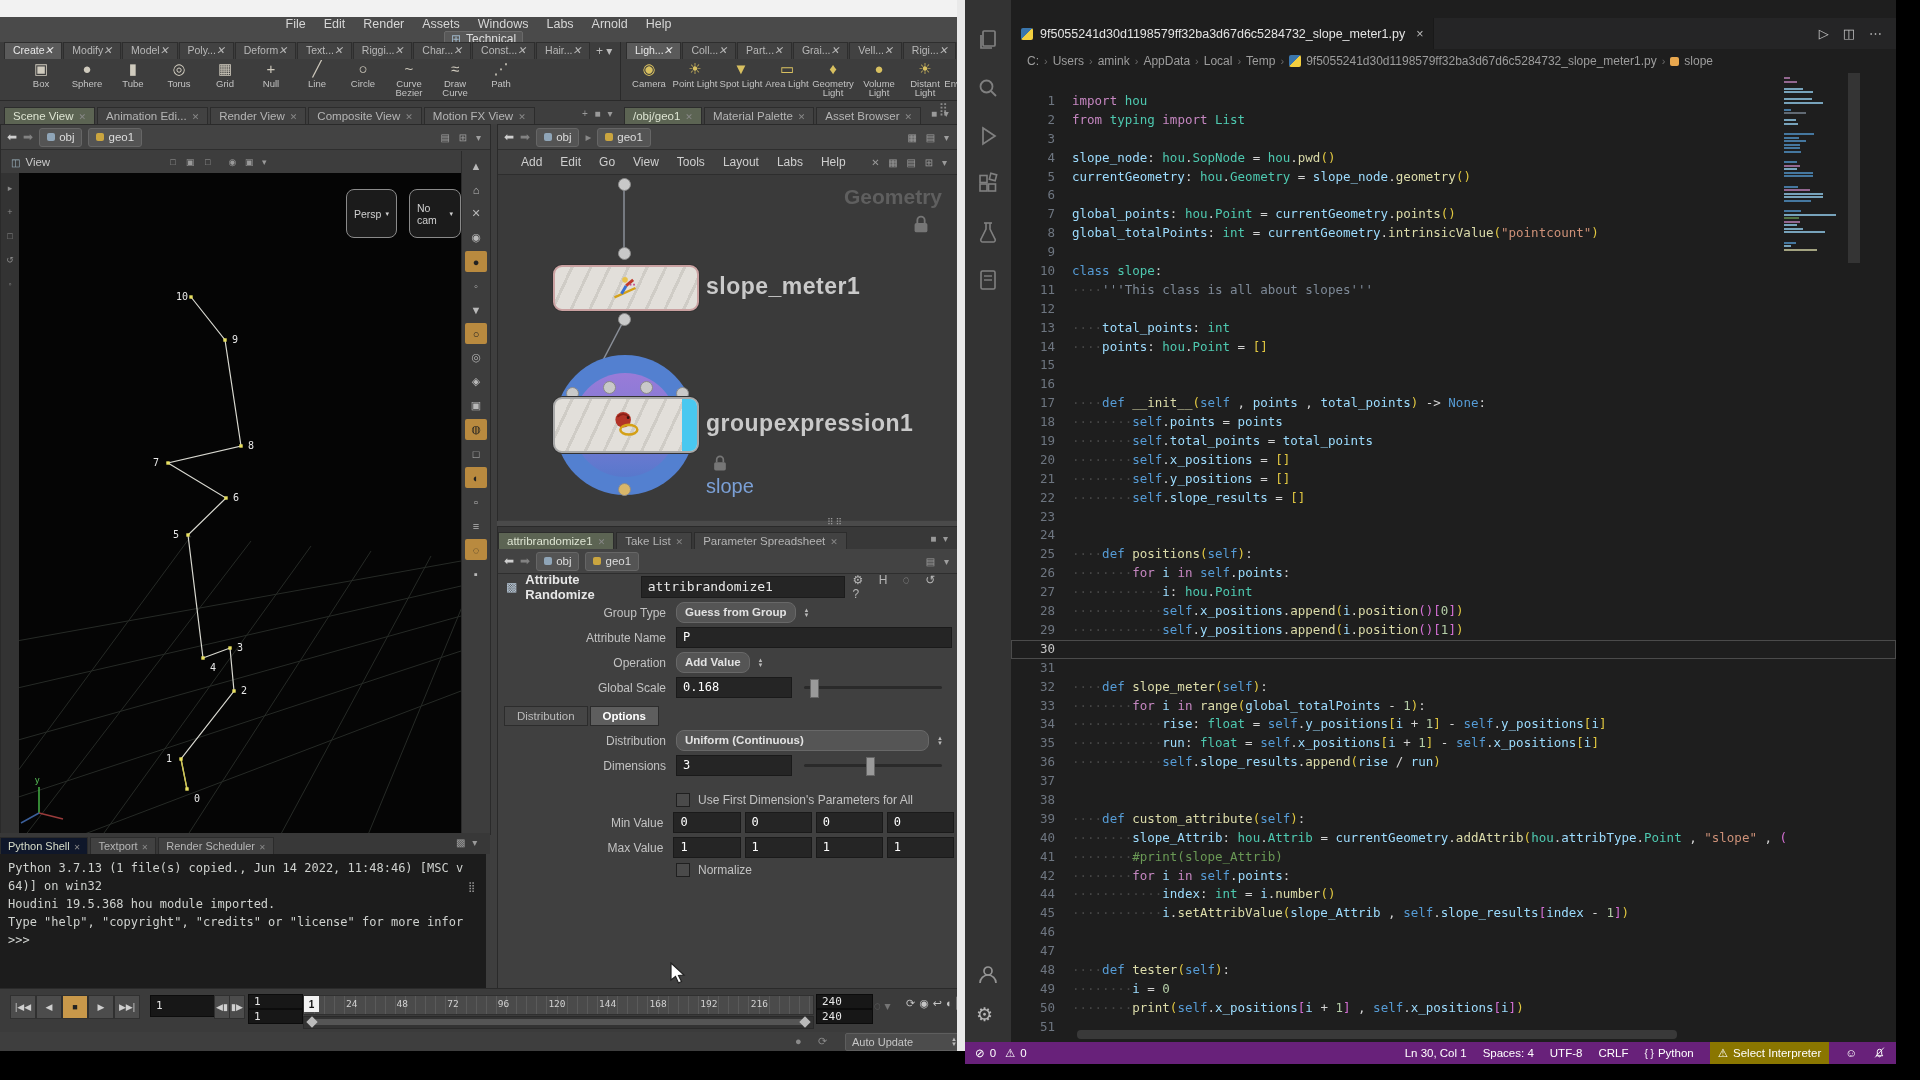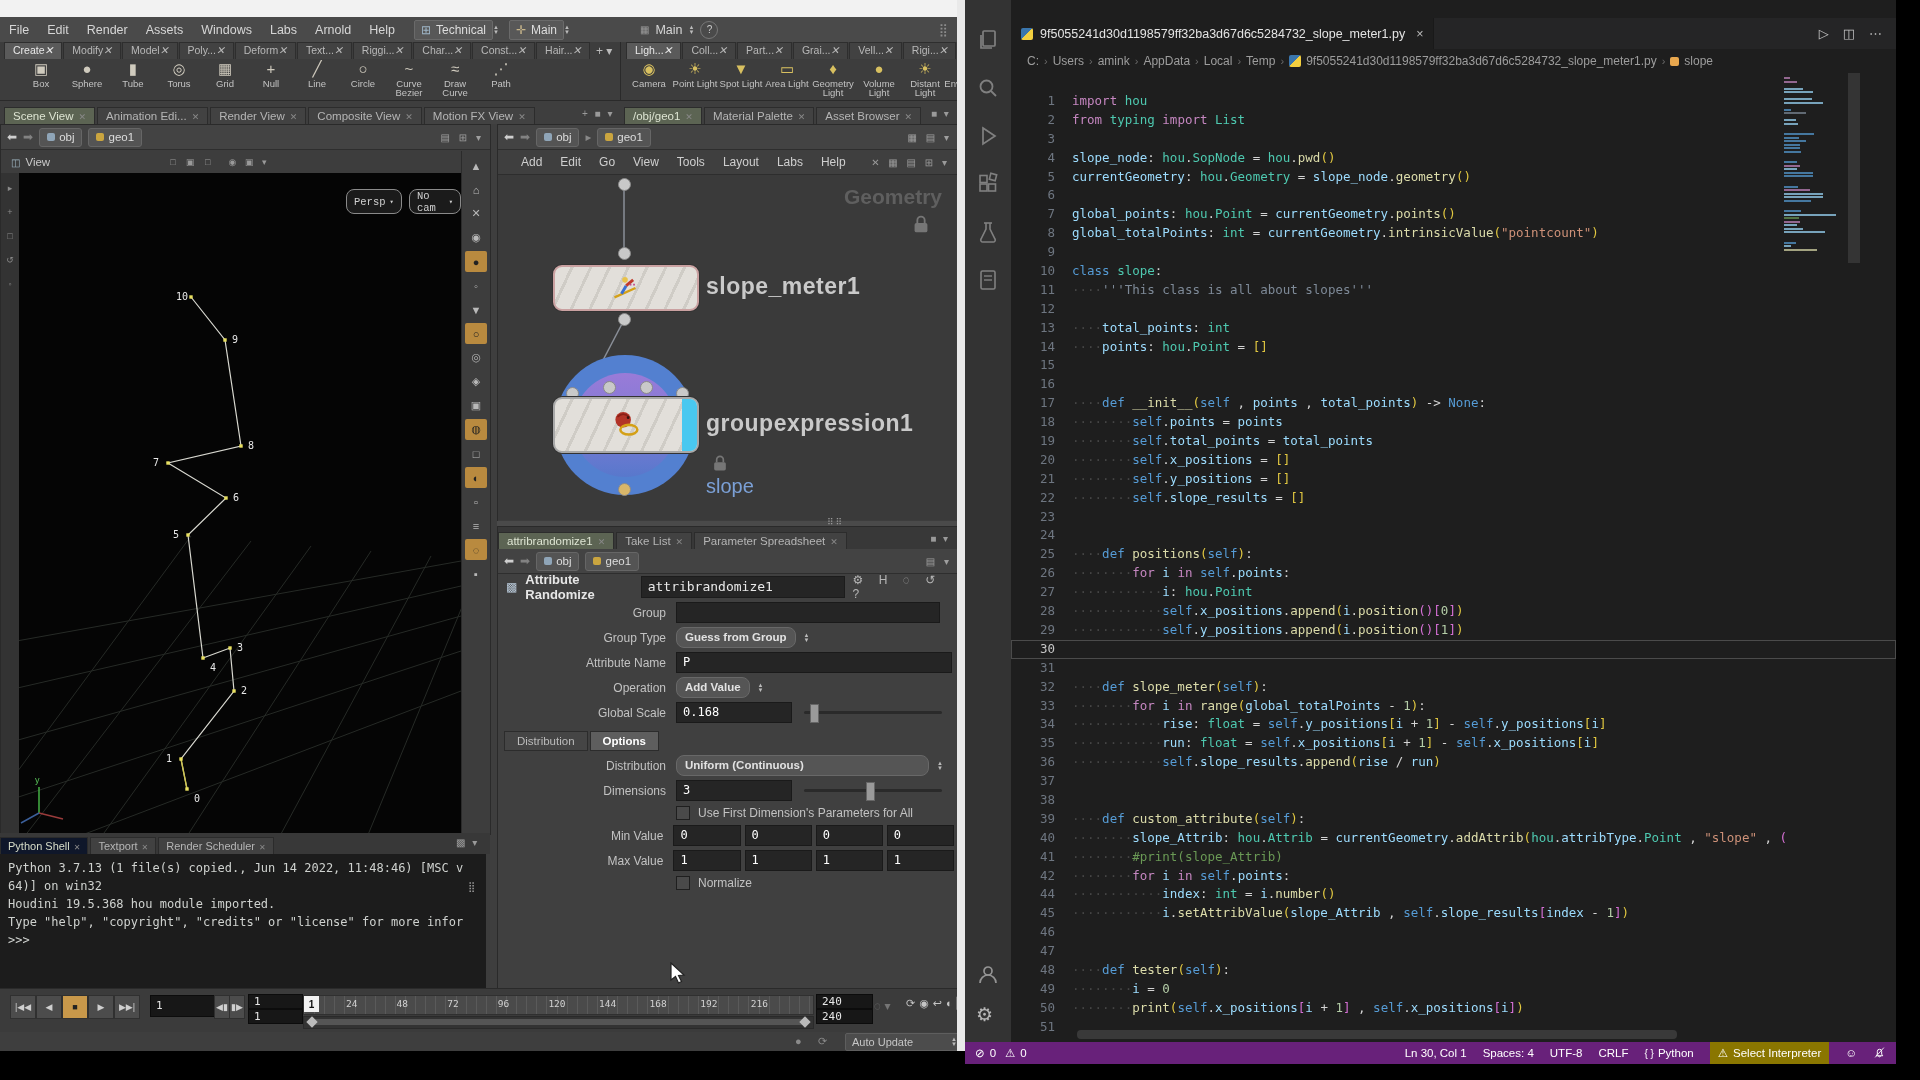--- a/index.html
+++ b/index.html
@@ -3,21 +3,21 @@
 <meta charset="utf-8">
 <style>
   html,body{margin:0;padding:0;background:#000;}
   #root{position:relative;width:1920px;height:1080px;overflow:hidden;background:#000;
         font-family:"Liberation Sans",sans-serif;-webkit-font-smoothing:antialiased;}
   .abs{position:absolute;}
   
   #hwin{position:absolute;left:0;top:0;width:957px;height:1051px;background:#3e3e3e;}
   #h-titlebar{position:absolute;left:0;top:0;width:957px;height:17px;background:#f2f2f2;}
   #h-menubar{position:absolute;left:0;top:17px;width:957px;height:25px;background:#4a4a4a;border-bottom:6px solid #86efac;
-             display:flex;align-items:center;color:#d6d6d6;font-size:12.5px;}
+             display:flex;align-items:center;color:#d6d6d6;font-size:12.5px;flex-direction:column;}
   #h-menubar [data-list] span{padding:0 9px;cursor:default;}
   .hcombo{display:inline-flex;align-items:center;background:#585858;border:1px solid #6a6a6a;border-radius:2px;
           height:18px;padding:0 6px;margin-left:10px;color:#ddd;font-size:12px;gap:5px;}
   .spin{display:inline-block;font-size:6px;line-height:5px;color:#bbb;white-space:pre;text-align:center;}
   #h-shelf{position:absolute;left:0;top:42px;width:957px;height:58px;background:#3d3d3d;border-bottom:1px solid #2a2a2a;}
   .shelf-tabs{position:absolute;top:0;height:17px;display:flex;font-size:10.5px;color:#b8b8b8;}
   .shelf-tabs span{background:#424242;border:1px solid #2e2e2e;border-bottom:none;padding:1px 8px 0 8px;margin-right:1px;white-space:nowrap;}
   .shelf-tabs span.sel{background:#5a5a5a;color:#e8e8e8;}
   .shelf-tools{position:absolute;top:18px;height:40px;display:flex;align-items:flex-start;}
   .shelf-tools span{display:inline-flex;flex-direction:column;align-items:center;width:46px;color:#c3c3c3;font-size:9.5px;}
@@ -39,21 +39,21 @@
   
   #vp-toolbar{position:absolute;left:0;top:26px;width:488px;height:22px;background:#3d3d3d;border-bottom:1px solid #2b2b2b;
               display:flex;align-items:center;color:#c9c9c9;font-size:11.5px;}
   #viewport{position:absolute;left:18px;top:48px;width:442px;height:661px;background:#050505;overflow:hidden;}
   #vp-left{position:absolute;left:0;top:48px;width:18px;height:661px;background:#333;display:flex;flex-direction:column;align-items:center;gap:14px;padding-top:10px;color:#8b8b8b;font-size:9px;}
   #vp-right{position:absolute;left:460px;top:26px;width:28px;height:683px;background:#3d3d3d;border-left:1px solid #2b2b2b;
             display:flex;flex-direction:column;align-items:center;gap:3px;padding-top:4px;}
   #vp-right span{width:22px;height:21px;display:flex;align-items:center;justify-content:center;color:#b9b9b9;font-size:11px;border-radius:2px;}
   #vp-right span.hl{background:#b98a3f;color:#222;}
   .pill{position:absolute;background:#1b1b1b;border:1px solid #8a8a8a;border-radius:8px;color:#d0d0d0;font-size:10.5px;
-        height:15px;display:flex;align-items:center;padding:4px 7px;gap:4px;font-family:Liberation Mono, monospace;}
+        height:15px;display:flex;align-items:center;padding:16px 7px;gap:4px;}
   
   #netcanvas{position:absolute;left:0;top:50px;width:458px;height:345px;background:#3a3a3a;overflow:hidden;}
   .hnode{position:absolute;width:142px;height:42px;border-radius:9px;border:2px solid #caa1a1;
          background:repeating-linear-gradient(115deg,#e2dfda 0 14px,#cfccc6 14px 17px);box-shadow:0 0 0 1px #333;}
   .node-title{position:absolute;color:#c9c9c9;font-size:23px;font-weight:bold;letter-spacing:.5px;white-space:nowrap;}
   .netdot{position:absolute;width:11px;height:11px;border-radius:50%;background:#c9c9c9;border:1px solid #8a8a8a;}
   .hmenu{height:24px;display:flex;align-items:center;color:#cfcfcf;font-size:12px;background:#3f3f3f;border-bottom:1px solid #2d2d2d;}
   .hmenu [data-list] span{padding:0 9px;}
   
   .ptabs{height:22px;display:flex;align-items:flex-end;font-size:11.5px;color:#b5b5b5;background:#383838;}
@@ -520,24 +520,20 @@
         <span class="rt-icons">▤ ▾</span>
       </div>
       <div id="phead">
         <span style="color:#b8c8d8;font-size:12px;">▩</span>
         <b style="font-size:13px;">Attribute Randomize</b>
         <span id="pname">attribrandomize1</span>
         <span style="margin-left:auto;color:#b5b5b5;font-size:12px;letter-spacing:6px;margin-right:4px;">⚙ H ◌ ↺ ?</span>
       </div>
       <div id="prows">
           <div class="prow">
-            <label>Group</label>
-            <div class="pfield" style="width: 250px;"></div>
-          </div>
-          <div class="prow">
             <label>Group Type</label>
             <div class="pcombo">Guess from Group</div>
             <span class="spin" style="margin-left: 8px;">▲
 ▼</span>
           </div>
           <div class="prow">
             <label>Attribute Name</label>
             <div class="pfield" style="width: 262px;">P</div>
           </div>
           <div class="prow">
@@ -565,21 +561,21 @@
             <span class="spin" style="margin-left: 8px;">▲
 ▼</span>
           </div>
           <div class="prow">
             <label>Dimensions</label>
             <div class="pfield small">3</div>
             <div class="ptrack">
               <div class="phandle" style="left: 62px;"></div>
             </div>
           </div>
-          <div class="prow" style="height: 20px;">
+          <div class="prow" style="height: 20px; margin-top: 12px;">
             <label></label>
             <span class="pcheck"></span>
             <span style="color: rgb(194, 194, 194); font-size: 12px;">Use First Dimension's Parameters for All</span>
           </div>
           <div class="prow">
             <label>Min Value</label>
             <div class="pfield q">0</div>
             <div class="pfield q">0</div>
             <div class="pfield q">0</div>
             <div class="pfield q">0</div>

